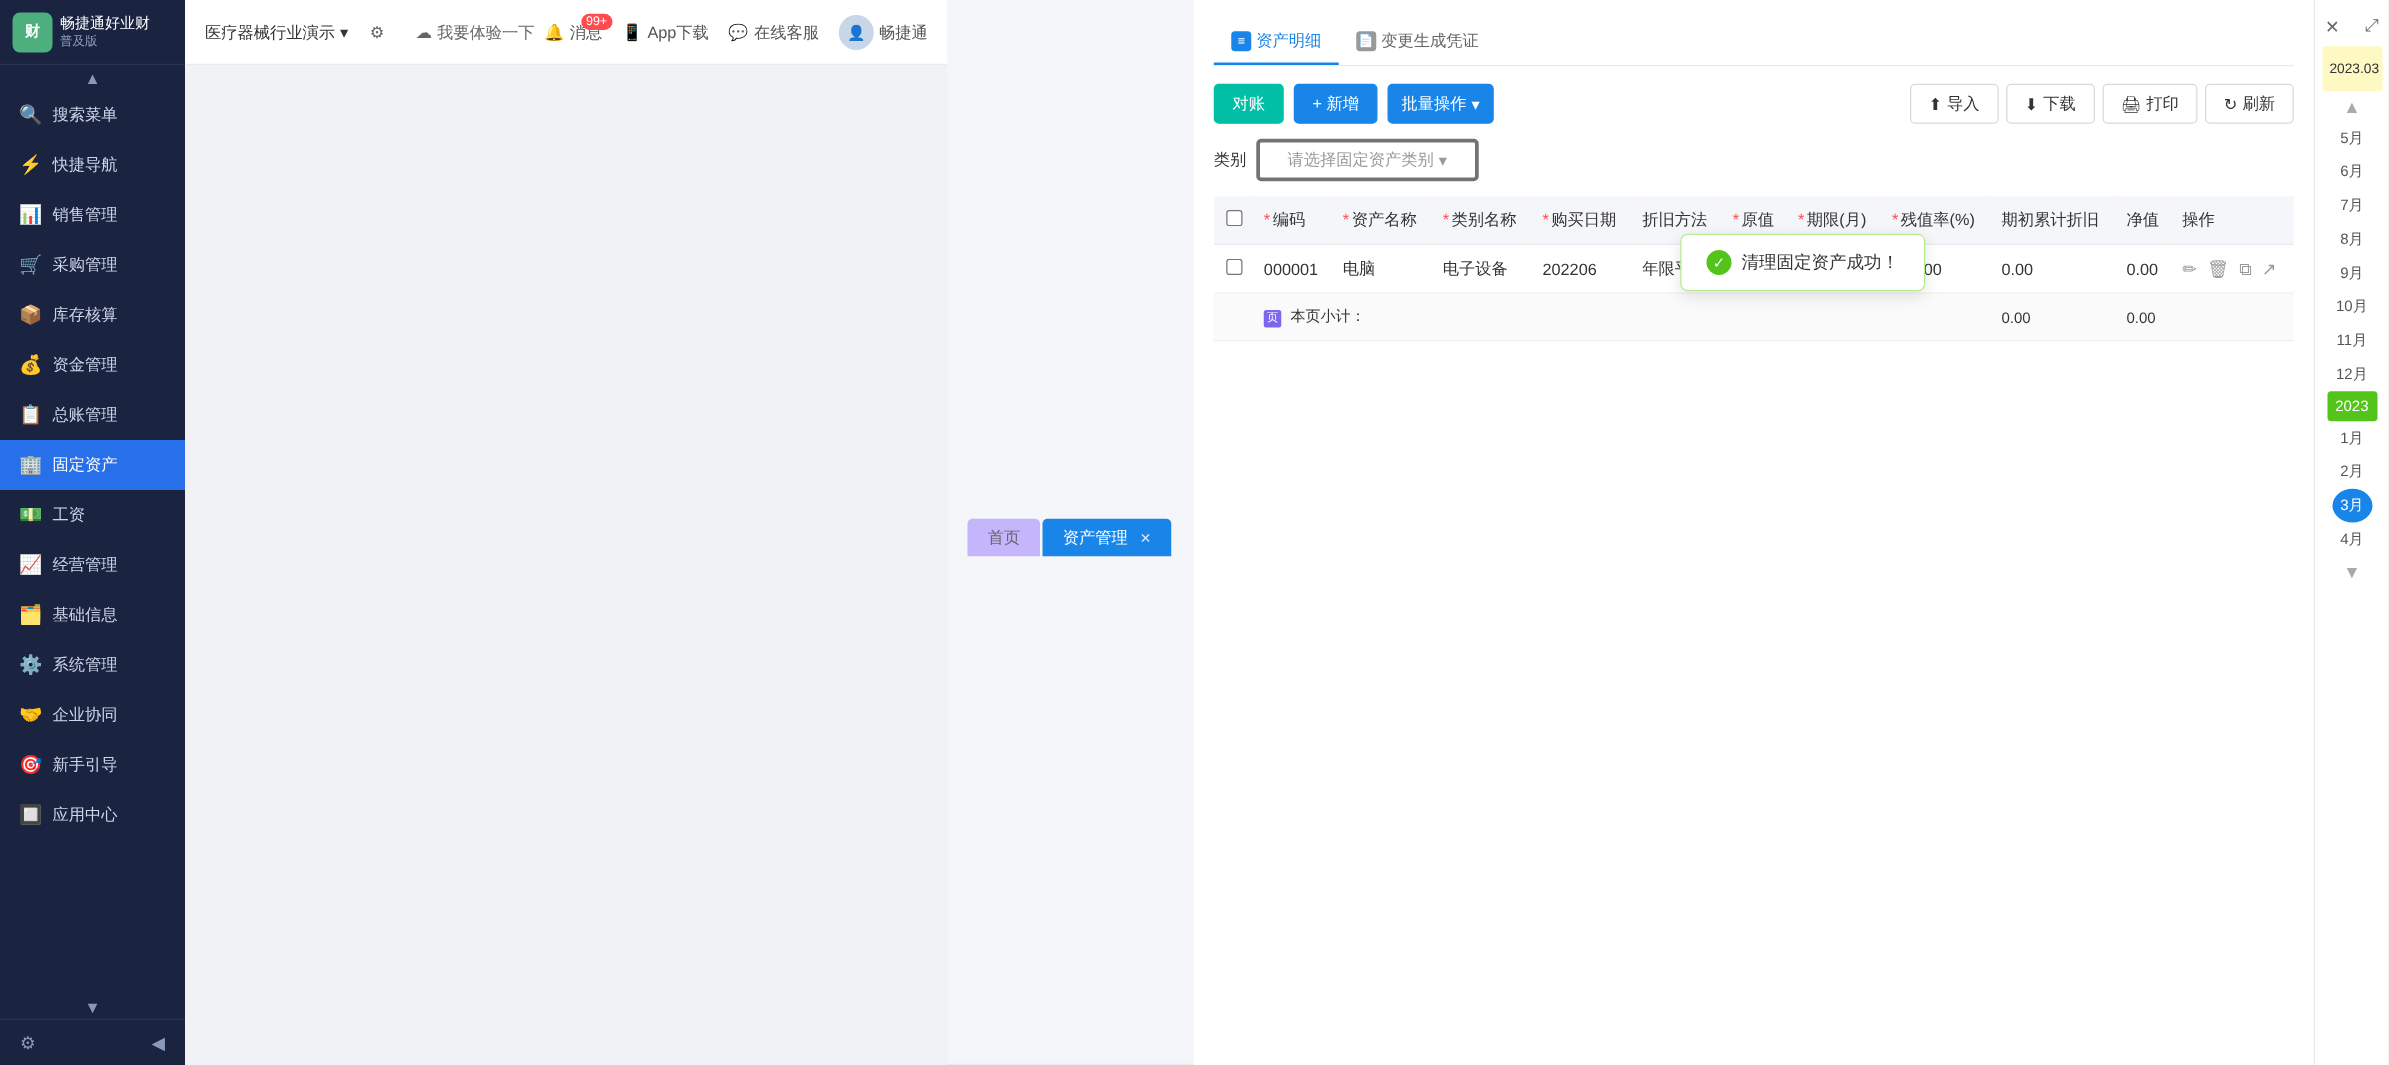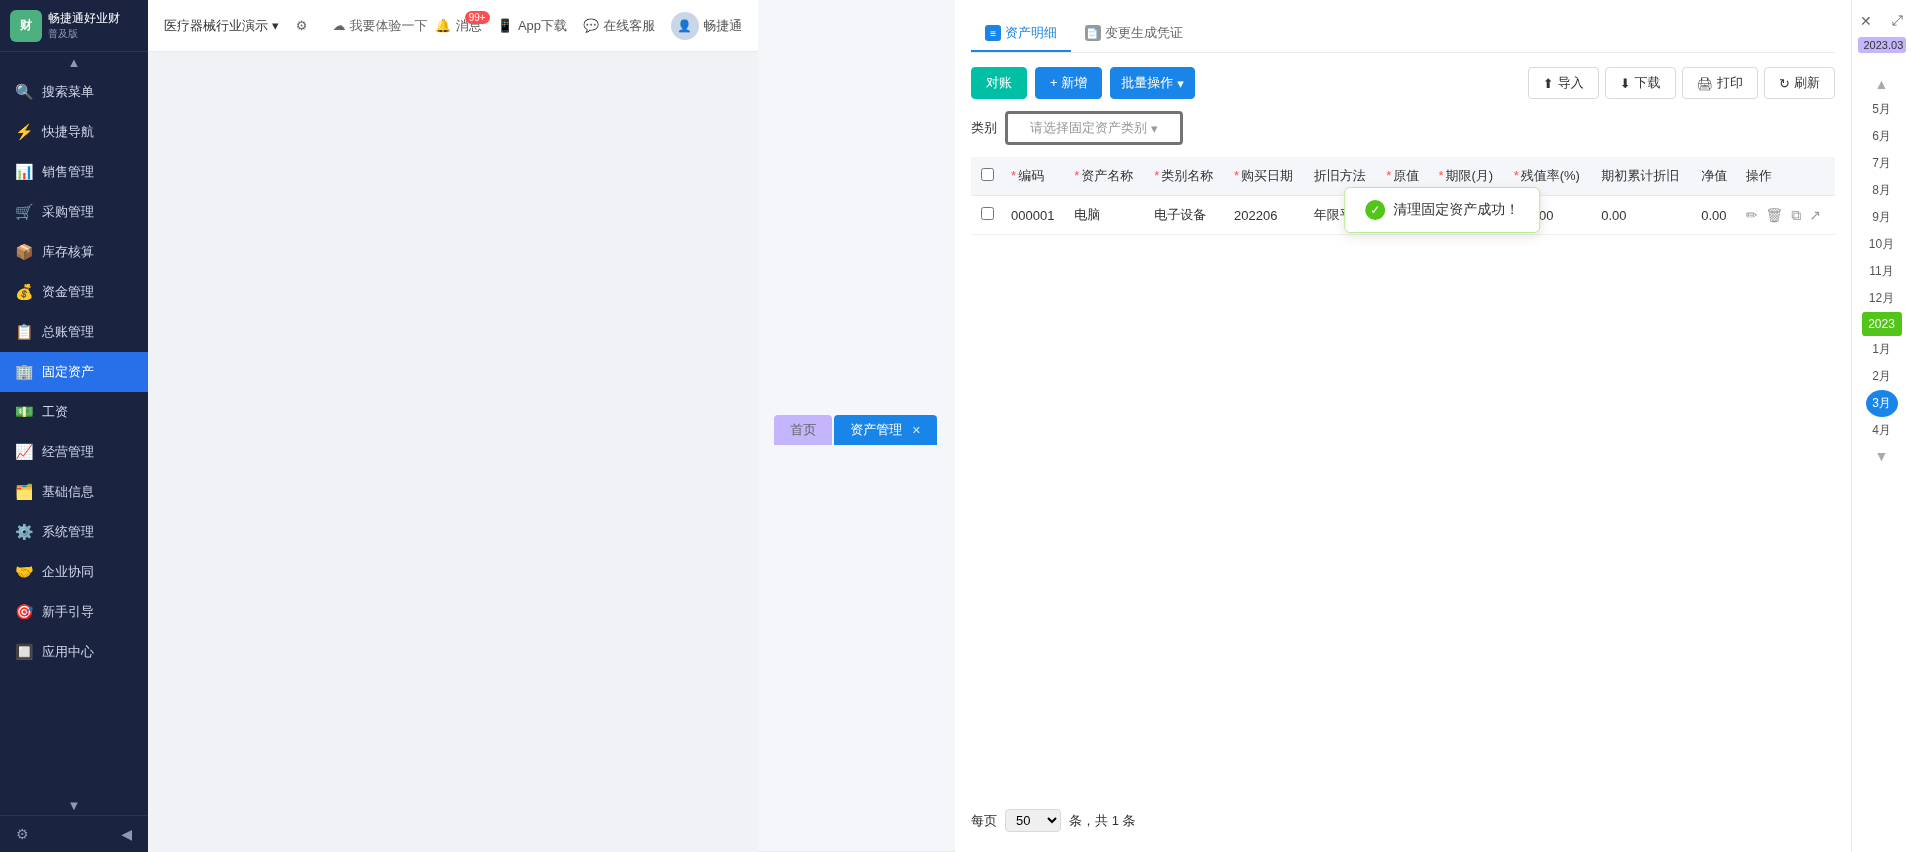--- a/index.html
+++ b/index.html
@@ -432,26 +432,26 @@
       cursor: pointer;
       color: #666;
       font-size: 14px;
     }
     .panel-expand-btn {
       cursor: pointer;
       color: #666;
       font-size: 14px;
     }
     .year-label {
-      background: #c4b5fd;
+      background: #fef9c3;
       color: #333;
       font-size: 11px;
-      padding: 2px 6px;
+      padding: 12px 6px;
       border-radius: 3px;
-      margin-bottom: 19px;
+      margin-bottom: 0;
       cursor: pointer;
       text-align: center;
       width: 48px;
     }
     .month-item {
       font-size: 12px;
       color: #555;
       padding: 5px 4px;
       cursor: pointer;
       text-align: center;
@@ -711,38 +711,39 @@
               <td>0.00</td>
               <td>
                 <div class="action-cell">
                   <span class="action-icon">✏</span>
                   <span class="action-icon">🗑</span>
                   <span class="action-icon">⧉</span>
                   <span class="action-icon">↗</span>
                 </div>
               </td>
             </tr>
+            <tr class="subtotal-row">
+              <td></td>
+              <td colspan="8">
+                <span class="subtotal-icon">页</span>
+                <span>本页小计：</span>
+              </td>
+              <td>0.00</td>
+              <td>0.00</td>
+              <td></td>
+            </tr>
           </tbody>
         </table>
 
         <div class="success-toast">
           <div class="success-icon">✓</div>
           <span>清理固定资产成功！</span>
         </div>
       </div>
 
-      <div class="pagination">
-        <span>每页</span>
-        <select class="page-size-select">
-          <option>50</option>
-          <option>100</option>
-          <option>200</option>
-        </select>
-        <span>条，共 1 条</span>
-      </div>
 
     </div>
 
     <div class="right-panel">
       <div class="panel-header">
         <span class="panel-close-btn">✕</span>
         <span class="panel-expand-btn">⤢</span>
       </div>
       <div class="year-label">2023.03</div>
       <div class="panel-scroll-up">▲</div>

